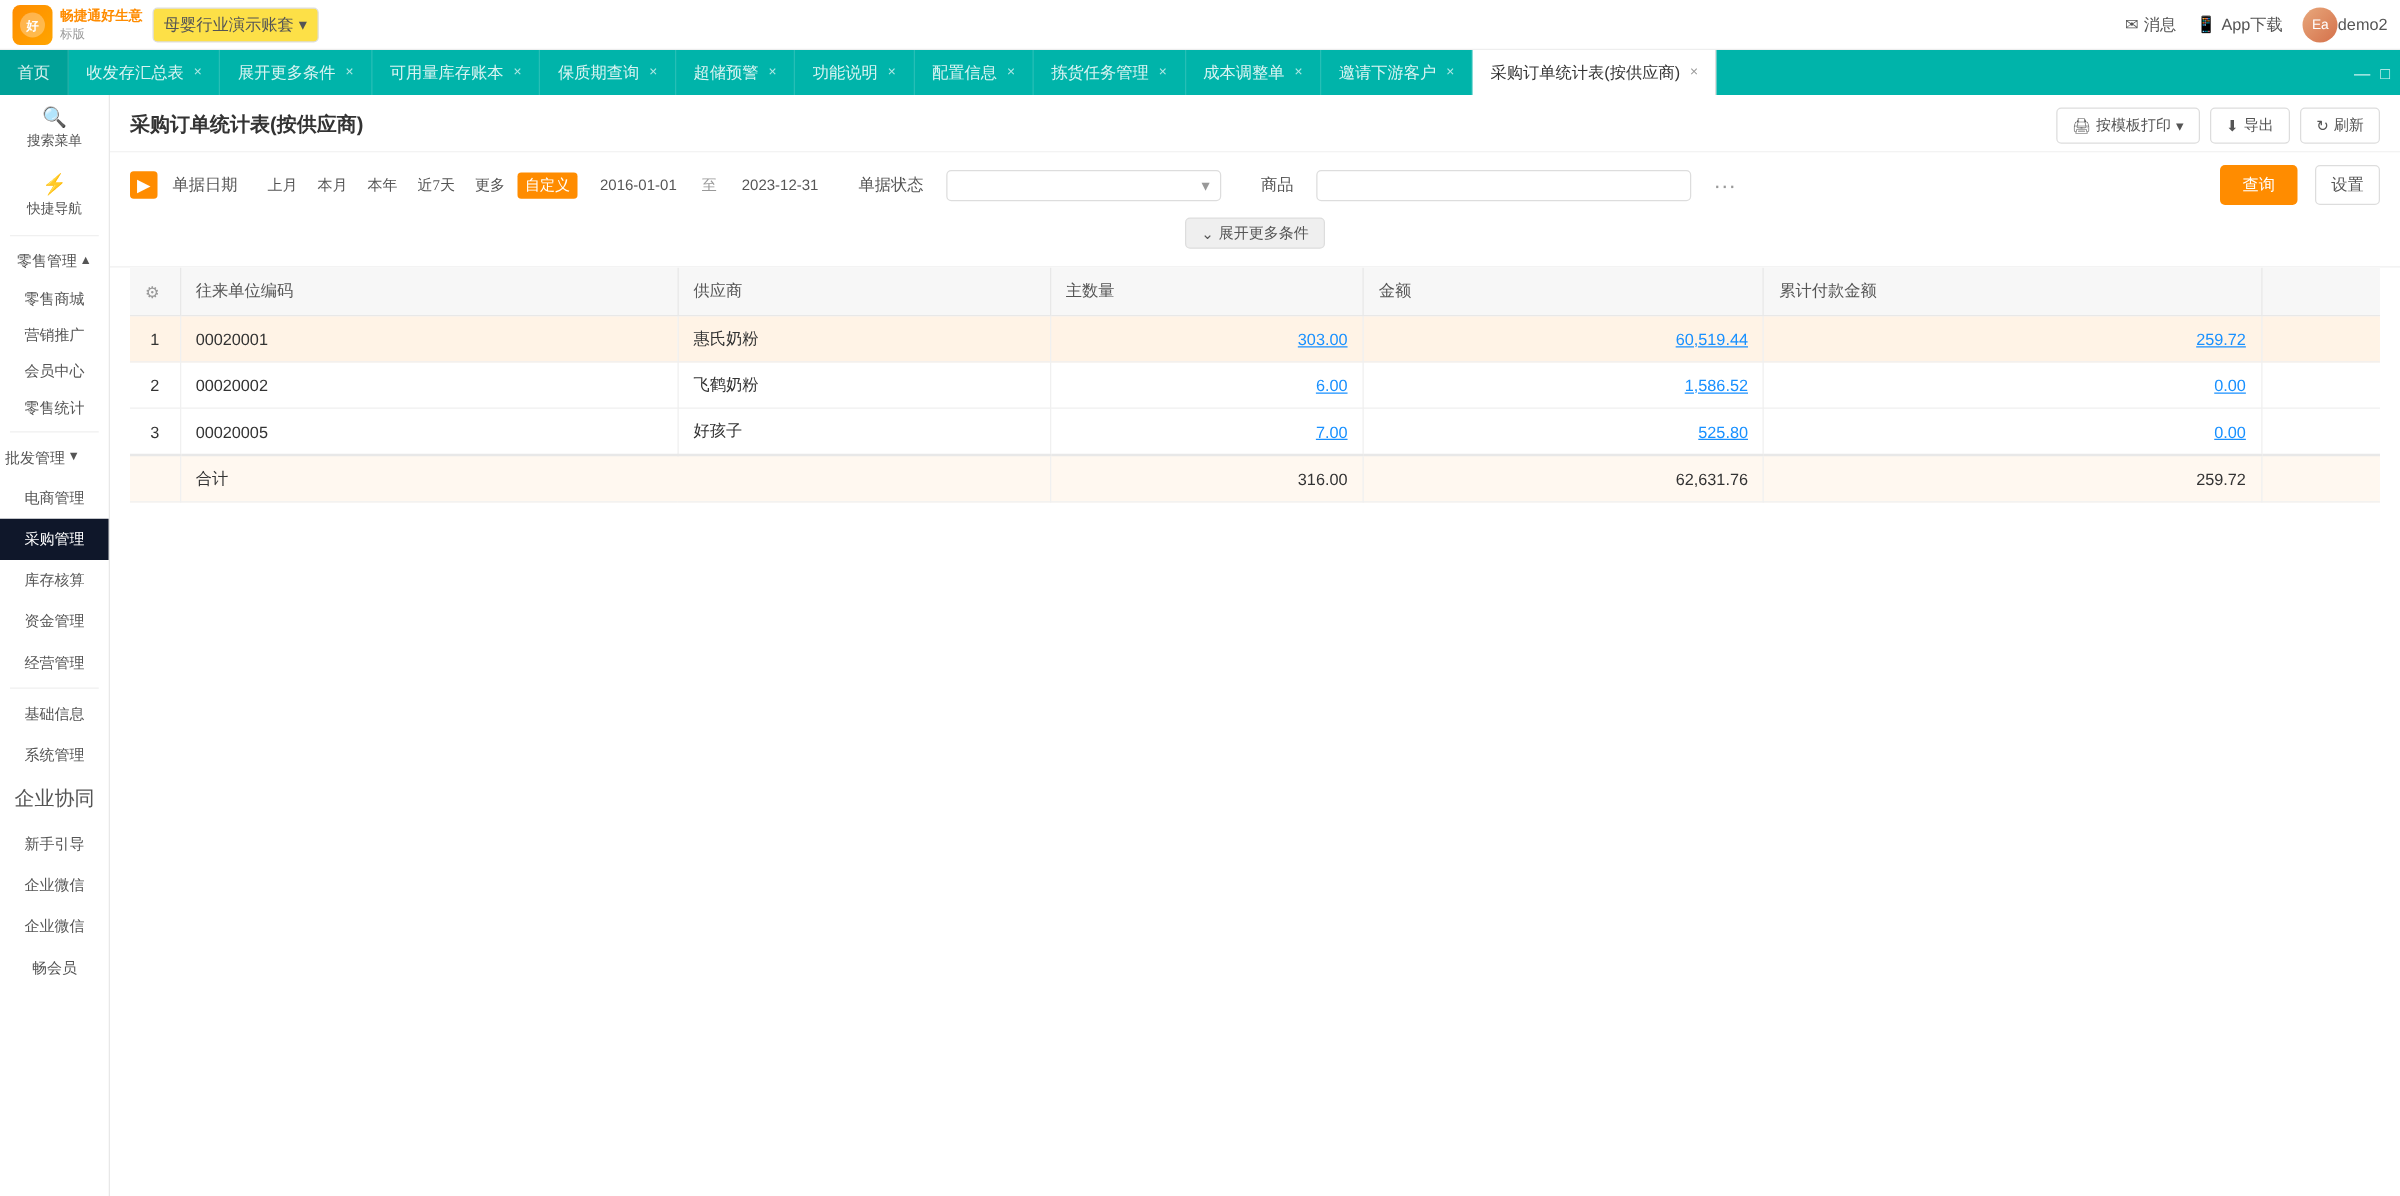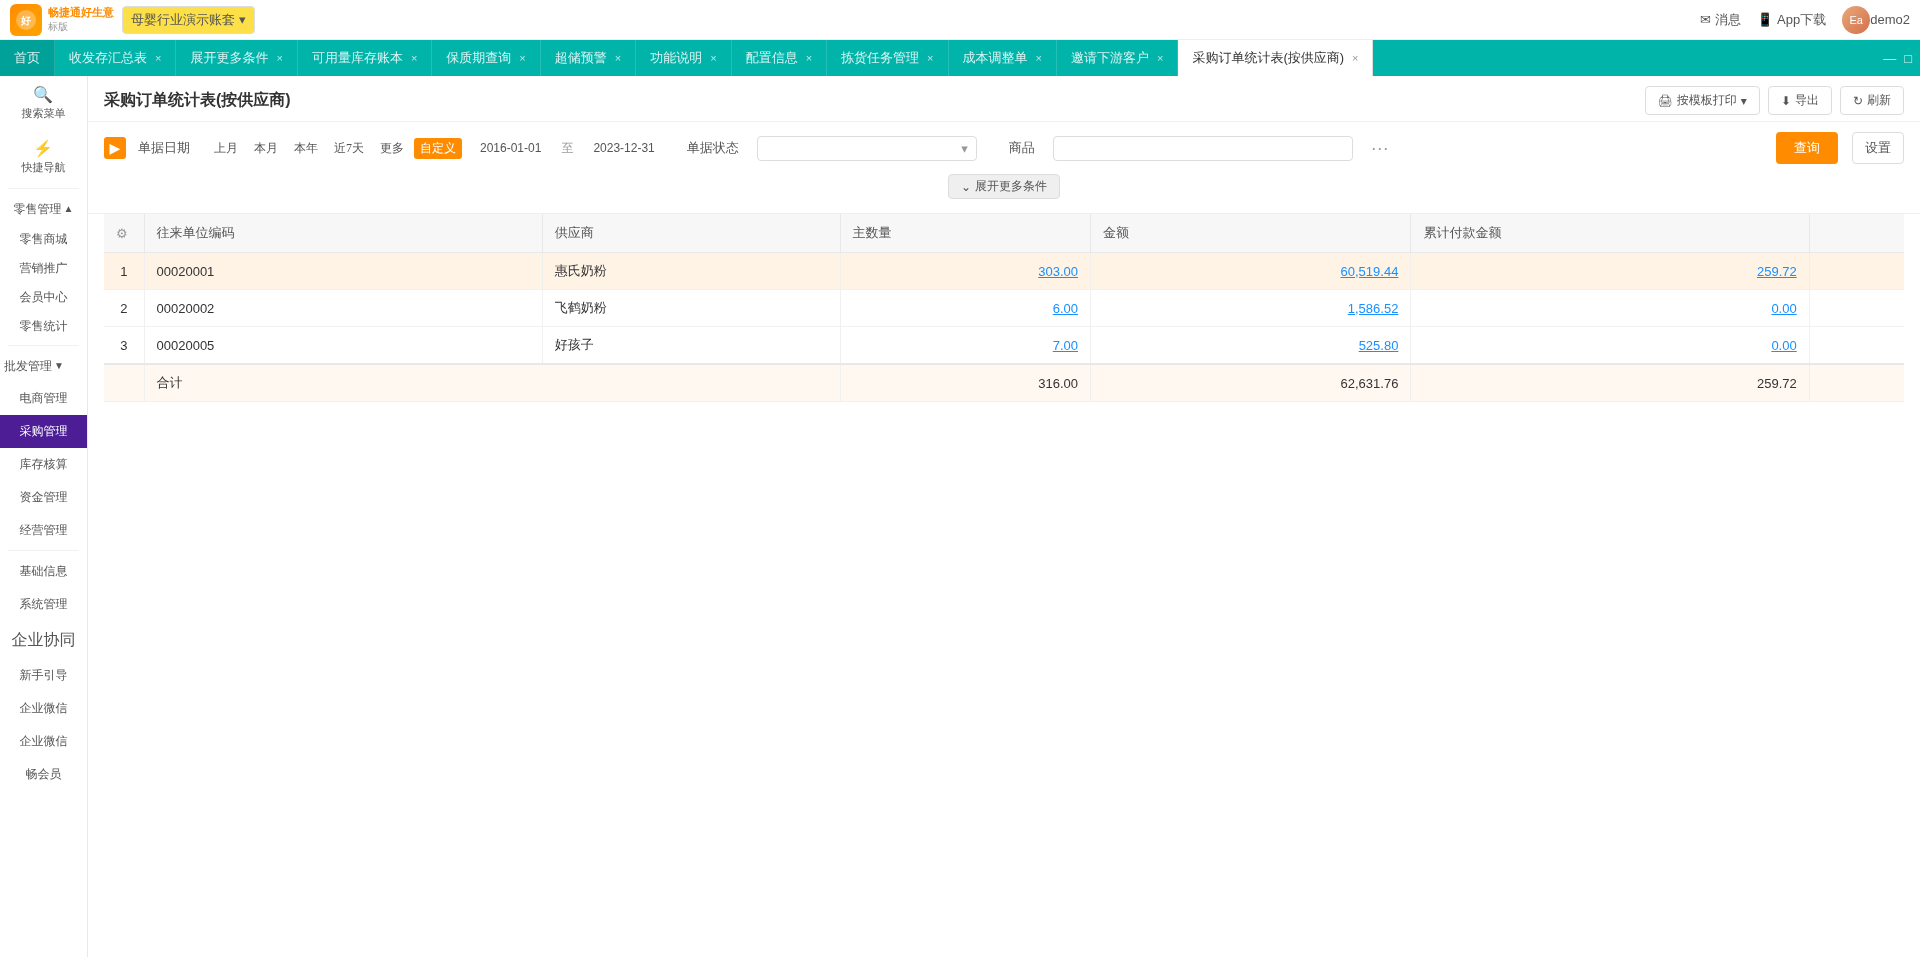--- a/index.html
+++ b/index.html
@@ -22,21 +22,21 @@
     .nav-tab.active { background: #fff; color: #333; border-right: 1px solid #ddd; }
     .nav-tab .close-x { font-size: 11px; color: rgba(255,255,255,0.7); margin-left: 4px; }
     .nav-tab.active .close-x { color: #999; }
     .nav-tab-spacer { flex: 1; }
     .nav-tab-actions { display: flex; align-items: center; padding: 0 8px; gap: 8px; color: rgba(255,255,255,0.85); }
 
     
     .layout { display: flex; height: calc(957px - 76px); }
     .sidebar { width: 88px; background: #fff; border-right: 1px solid #e8e8e8; display: flex; flex-direction: column; overflow-y: auto; flex-shrink: 0; }
     .sidebar-item { padding: 8px 4px; text-align: center; cursor: pointer; color: #555; font-size: 12px; line-height: 1.4; }
-    .sidebar-item.active { background: #4c1d95; color: white; }
+    .sidebar-item.active { background: #0f172a; color: white; }
     .sidebar-divider { height: 1px; background: #f0f0f0; margin: 4px 8px; }
 
     
     .main-content { flex: 1; background: #f0f2f5; overflow: auto; padding: 0; }
     .page-container { background: #fff; margin: 0; height: 100%; display: flex; flex-direction: column; }
 
     
     .page-header { padding: 10px 16px 6px; display: flex; align-items: center; justify-content: space-between; border-bottom: 1px solid #f0f0f0; }
     .page-title { font-size: 16px; font-weight: bold; color: #333; }
     .page-header-actions { display: flex; align-items: center; gap: 8px; }

